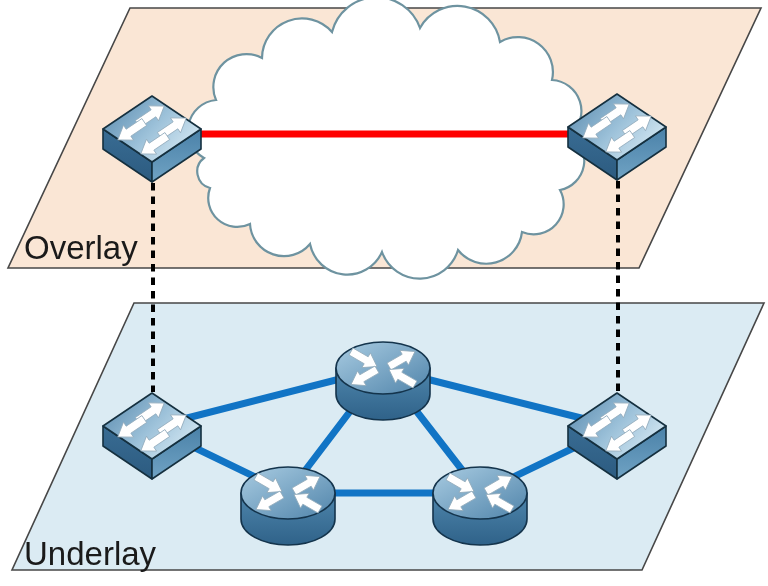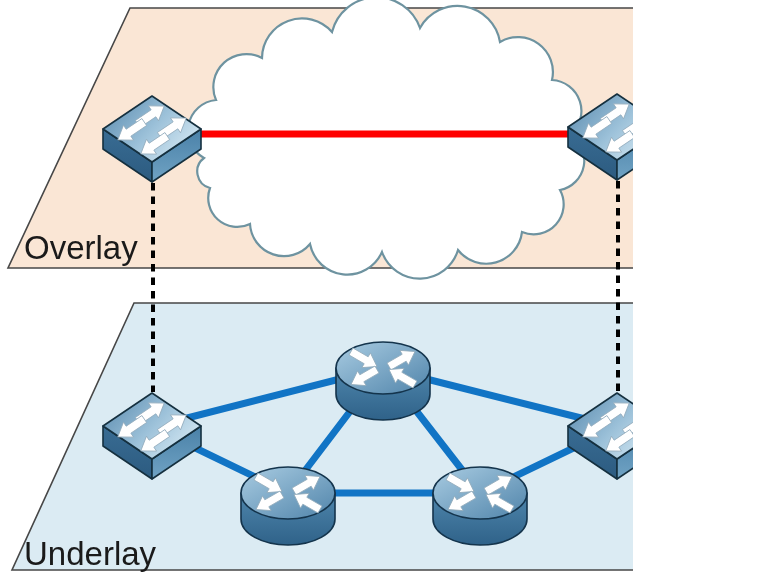--- a/index.html
+++ b/index.html
@@ -3,21 +3,21 @@
 <meta charset="utf-8">
 <style>
   html, body {
     margin: 0;
     padding: 0;
     background: #ffffff;
     font-family: "Liberation Sans", "DejaVu Sans", sans-serif;
   }
   .stage {
     position: relative;
-    width: 633px;
+    width: 768px;
     height: 586px;
     background: #ffffff;
     overflow: hidden;
   }
   svg { display: block; }
   .plane-label {
     font-family: "Liberation Sans", "DejaVu Sans", sans-serif;
     font-size: 33px;
     fill: #1a1a1a;
   }

